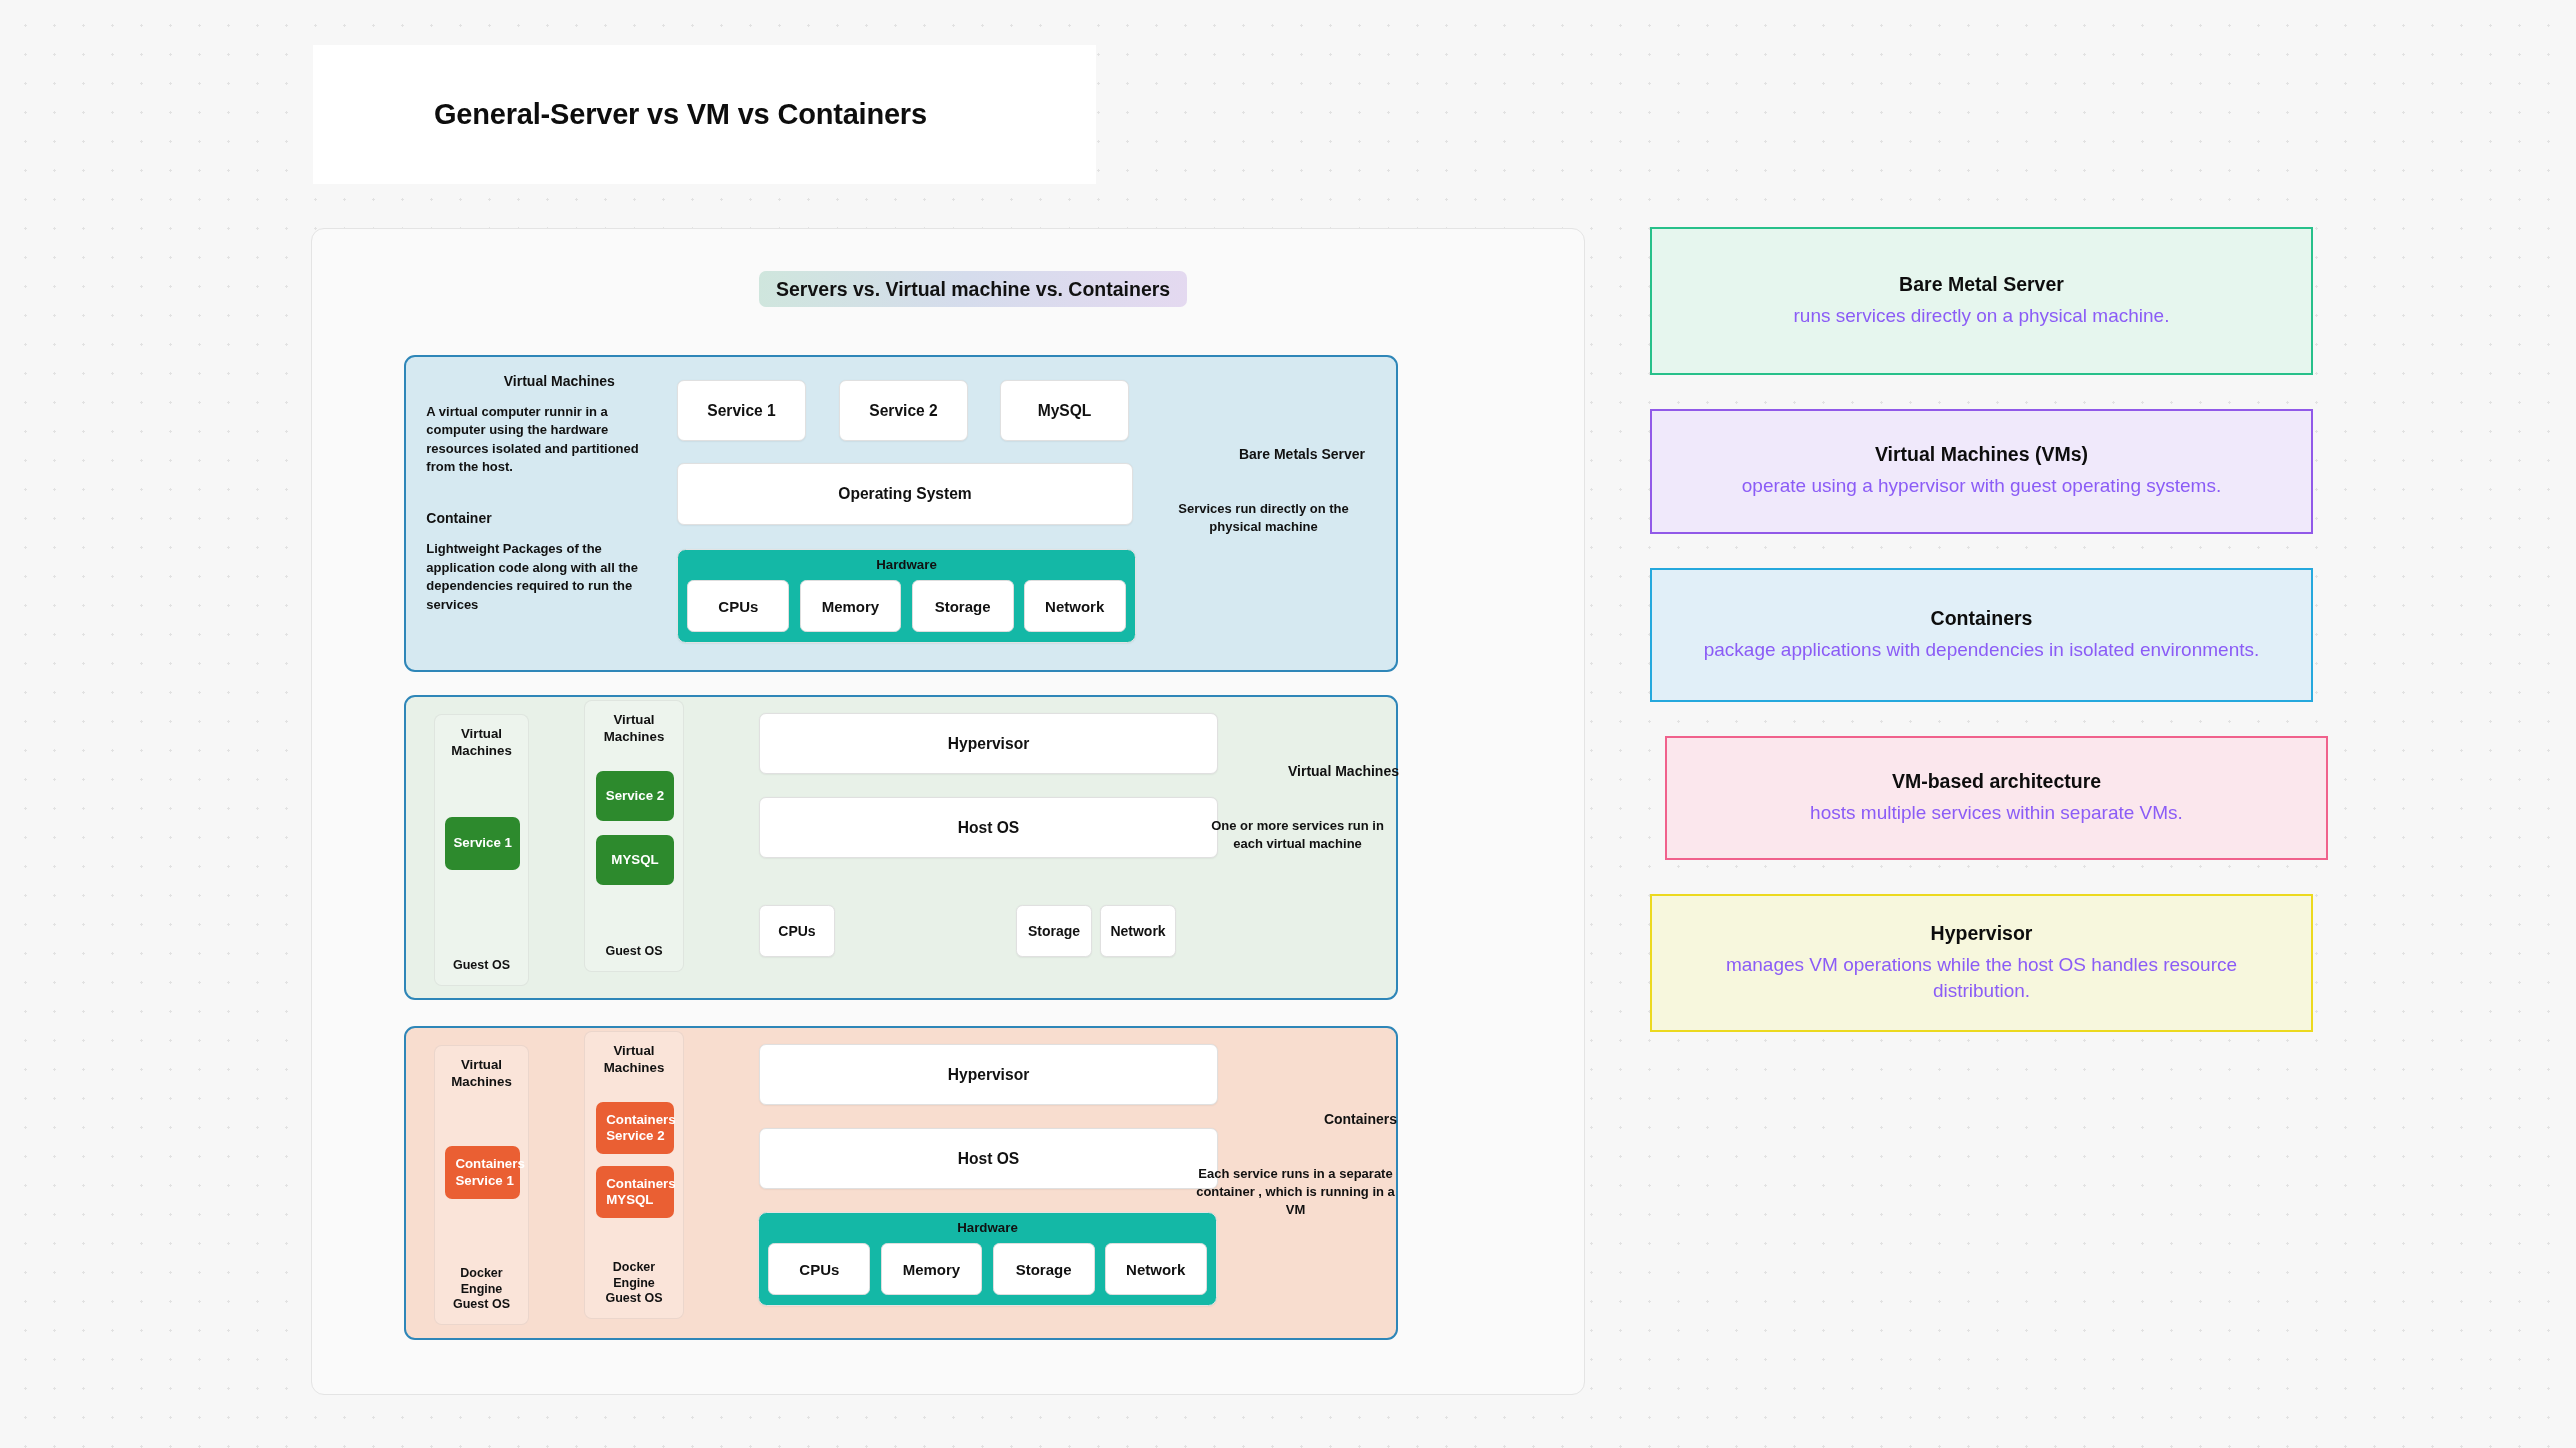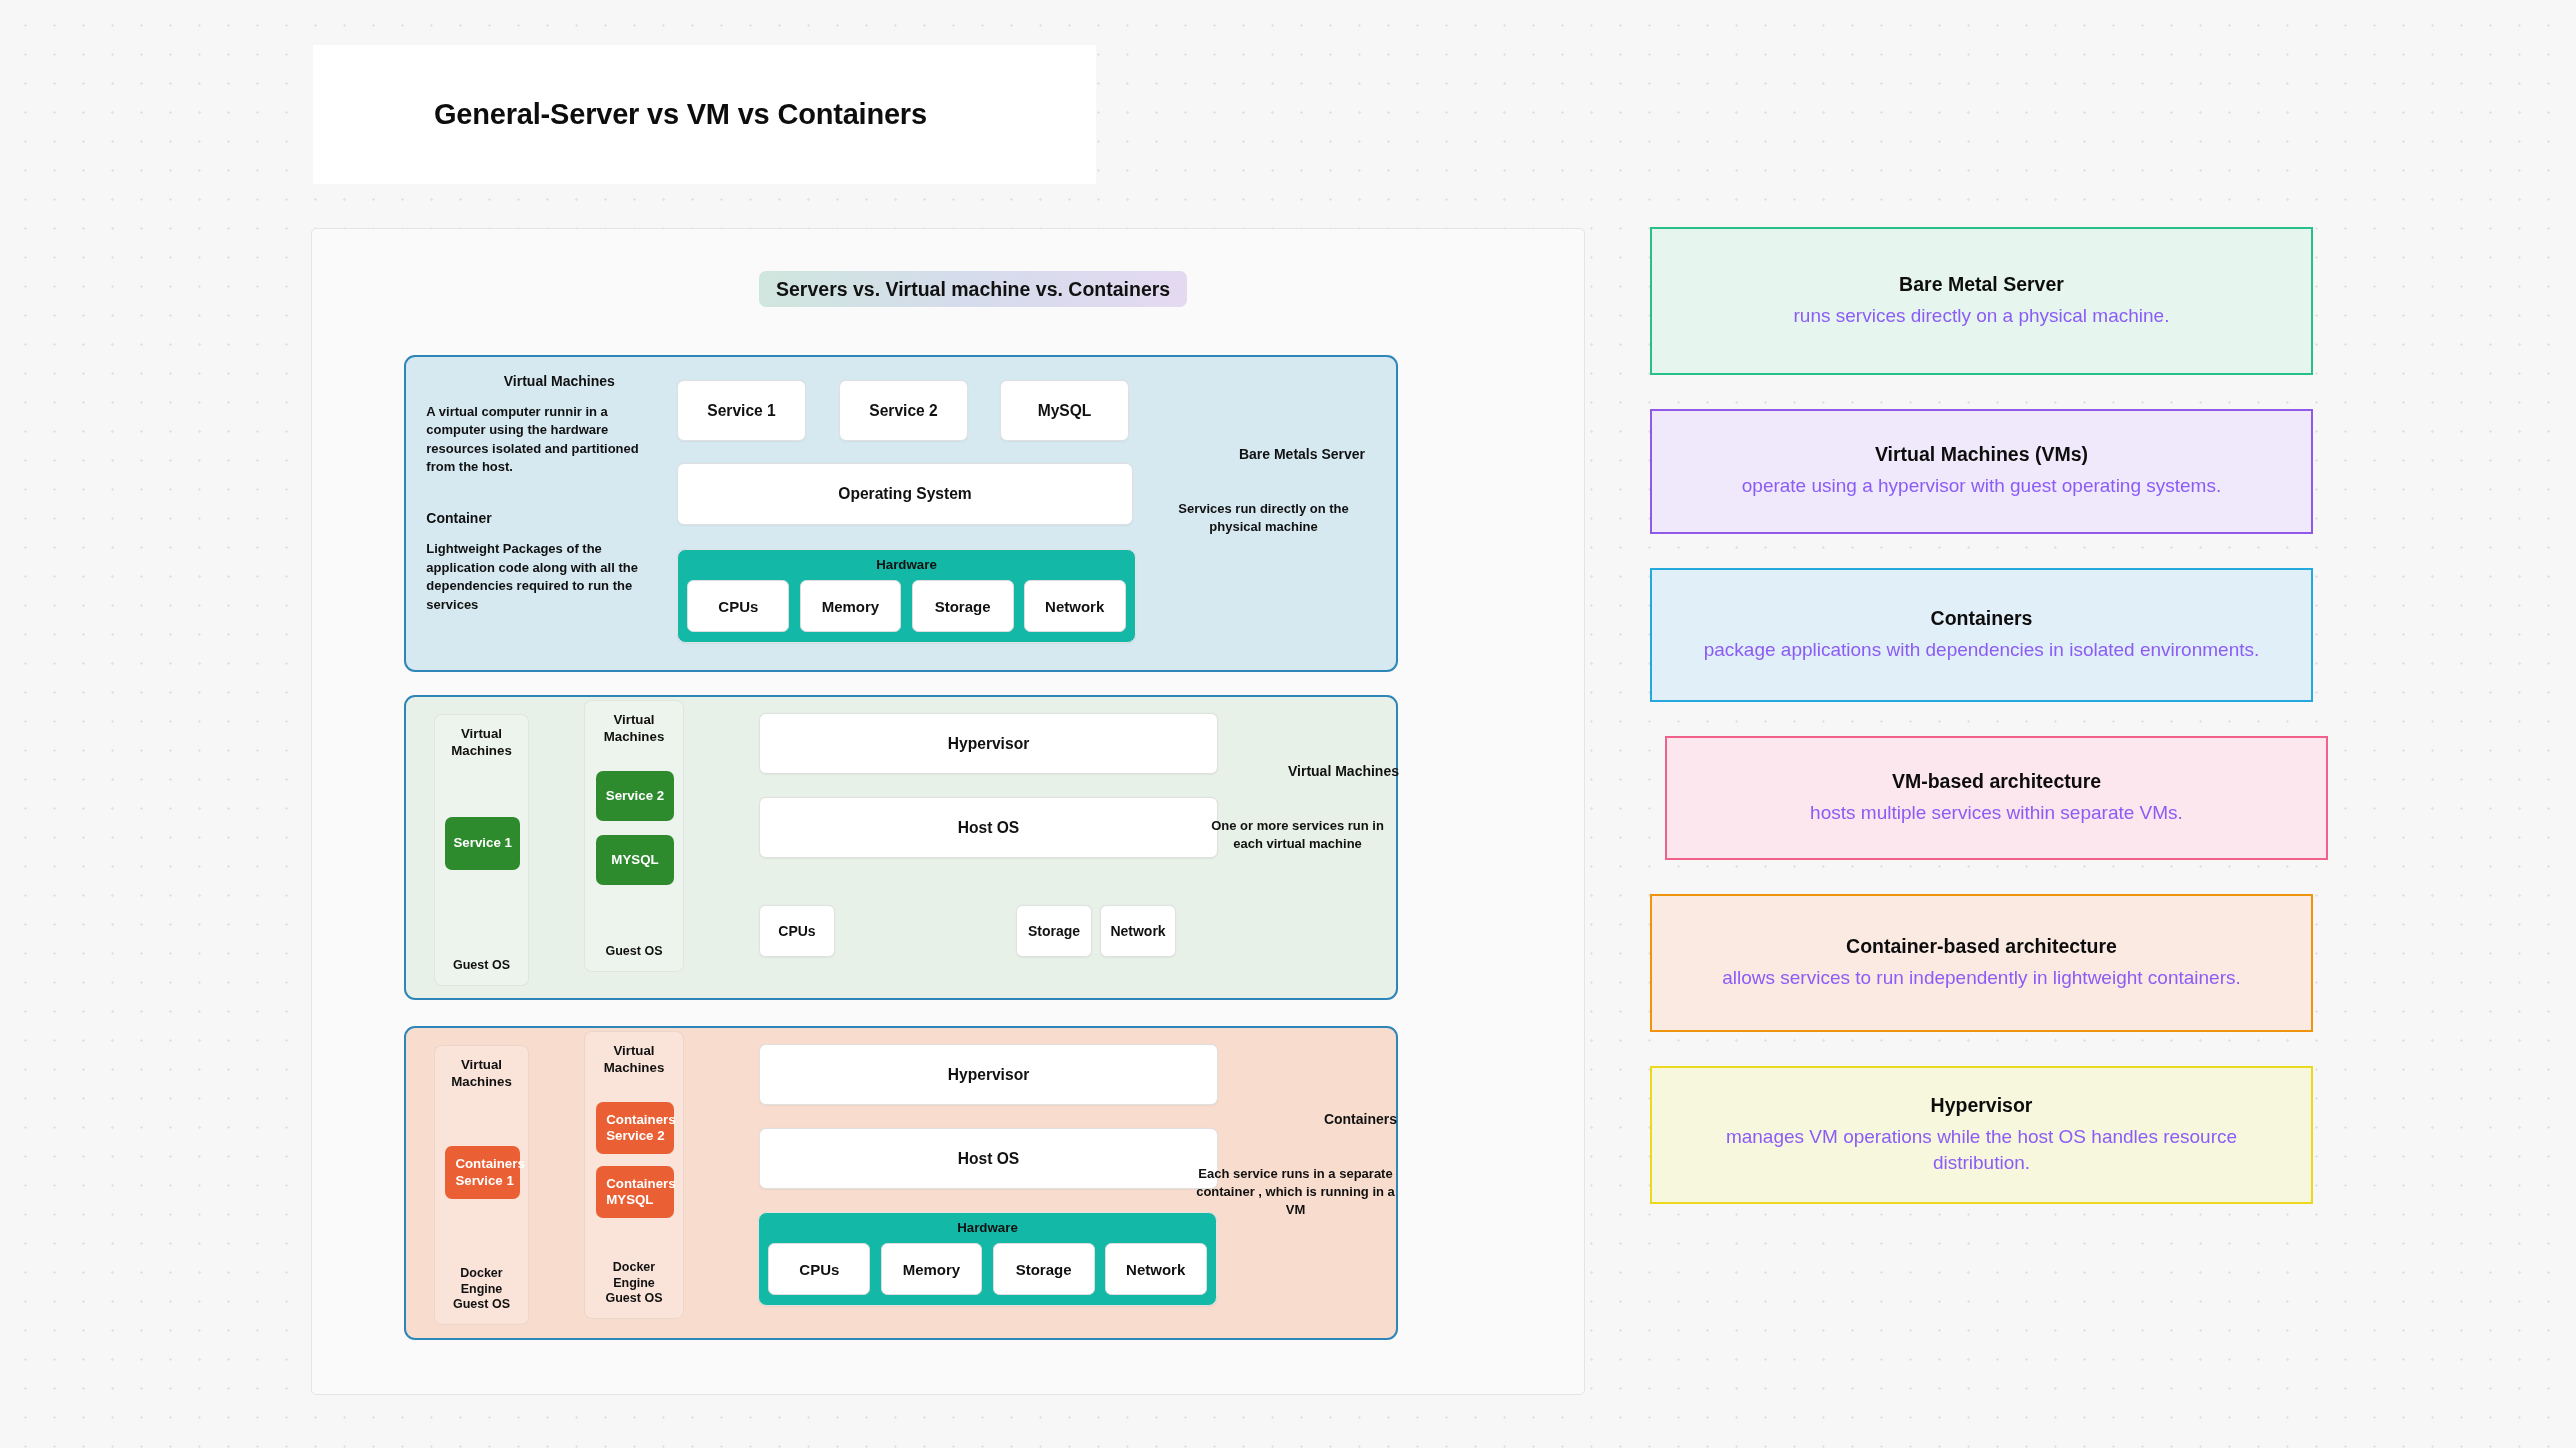--- a/index.html
+++ b/index.html
@@ -45,21 +45,21 @@
 
   
   #diagram-card {
     position: absolute;
     left: 311px;
     top: 228px;
     width: 1274px;
     height: 1167px;
     background: #fafafa;
     border: 1.2px solid #e4e4e4;
-    border-radius: 5px;
+    border-radius: 13px;
   }
 
   
   #diagram-heading {
     position: absolute;
     left: 447px;
     top: 42px;
     height: 36px;
     padding: 0 17px;
     display: flex;
@@ -390,24 +390,20 @@
     <div class="legend-card" style="height:134px;border-color:#25a8dd;background:#e1eff8;">
       <div class="lg-title">Containers</div>
       <div class="lg-body">package applications with dependencies in isolated environments.</div>
     </div>
 
     <div class="legend-card" style="height:124px;border-color:#f0618c;background:#fbe7ed;margin-left:15px;">
       <div class="lg-title">VM-based architecture</div>
       <div class="lg-body">hosts multiple services within separate VMs.</div>
     </div>
 
-    <div class="legend-card" style="height:138px;border-color:#f0930d;background:#fbeae2;">
-      <div class="lg-title">Container-based architecture</div>
-      <div class="lg-body">allows services to run independently in lightweight containers.</div>
-    </div>
 
     <div class="legend-card" style="height:138px;border-color:#ecd91e;background:#f7f7dd;">
       <div class="lg-title">Hypervisor</div>
       <div class="lg-body">manages VM operations while the host OS handles resource distribution.</div>
     </div>
 
   </div>
 
 </div>
 

